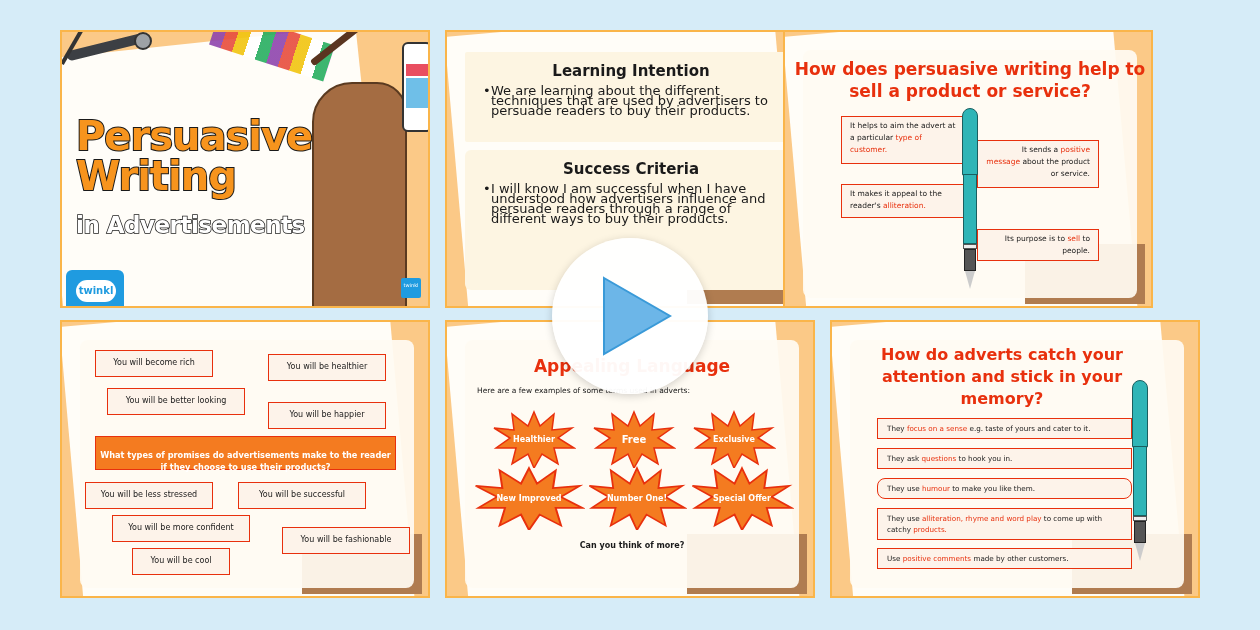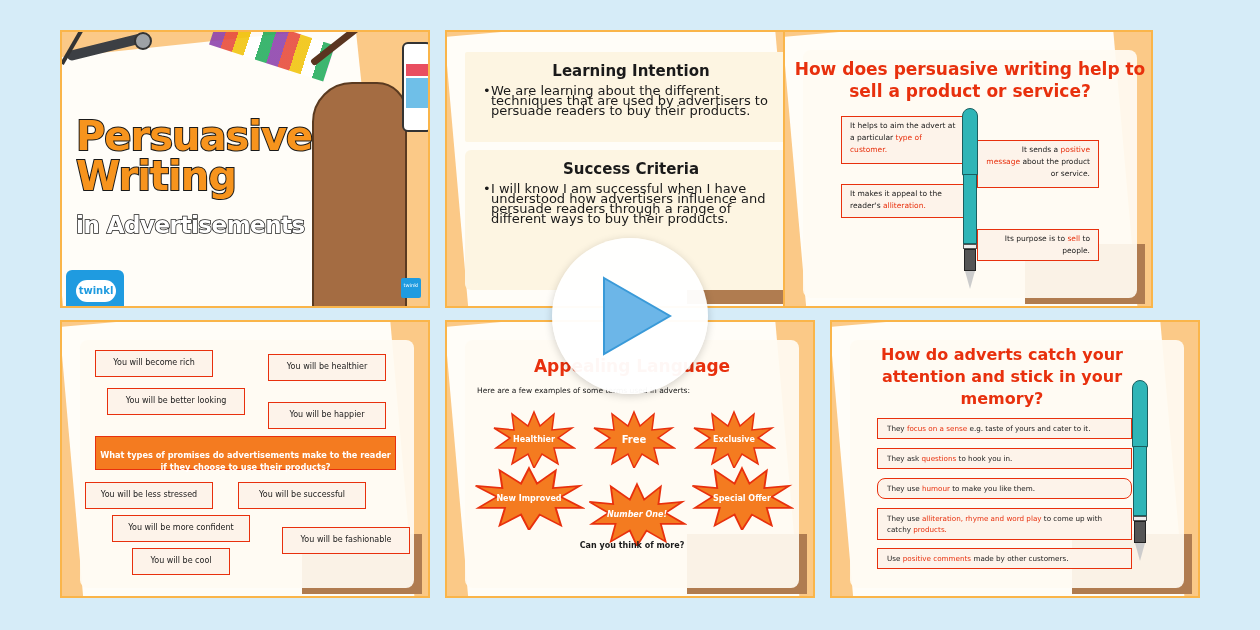--- a/index.html
+++ b/index.html
@@ -175,21 +175,21 @@
         <polygon points="42,2 48,16 62,4 60,20 80,18 66,28 82,38 62,38 66,54 50,44 42,58 36,44 20,54 24,38 4,38 18,28 2,18 22,20 20,4 36,16" fill="#f47b20" stroke="#e8300d" stroke-width="1.5"></polygon>
       </svg>
     <span>Exclusive</span>
   </div>
   <div class="burst" style="left:26px;top:144px;width:112px;height:64px;">
     <svg width="112" height="64" viewBox="0 0 84 58" preserveAspectRatio="none">
         <polygon points="42,2 48,16 62,4 60,20 80,18 66,28 82,38 62,38 66,54 50,44 42,58 36,44 20,54 24,38 4,38 18,28 2,18 22,20 20,4 36,16" fill="#f47b20" stroke="#e8300d" stroke-width="1.5"></polygon>
       </svg>
     <span>New Improved</span>
   </div>
-  <div class="burst" style="left:140px;top:160px;width:100px;height:64px;font-style:italic;">
+  <div class="burst" style="left:140px;top:144px;width:100px;height:64px;">
     <svg width="100" height="64" viewBox="0 0 84 58" preserveAspectRatio="none">
         <polygon points="42,2 48,16 62,4 60,20 80,18 66,28 82,38 62,38 66,54 50,44 42,58 36,44 20,54 24,38 4,38 18,28 2,18 22,20 20,4 36,16" fill="#f47b20" stroke="#e8300d" stroke-width="1.5"></polygon>
       </svg>
     <span>Number One!</span>
   </div>
   <div class="burst" style="left:243px;top:144px;width:104px;height:64px;">
     <svg width="104" height="64" viewBox="0 0 84 58" preserveAspectRatio="none">
         <polygon points="42,2 48,16 62,4 60,20 80,18 66,28 82,38 62,38 66,54 50,44 42,58 36,44 20,54 24,38 4,38 18,28 2,18 22,20 20,4 36,16" fill="#f47b20" stroke="#e8300d" stroke-width="1.5"></polygon>
       </svg>
     <span>Special Offer</span>

